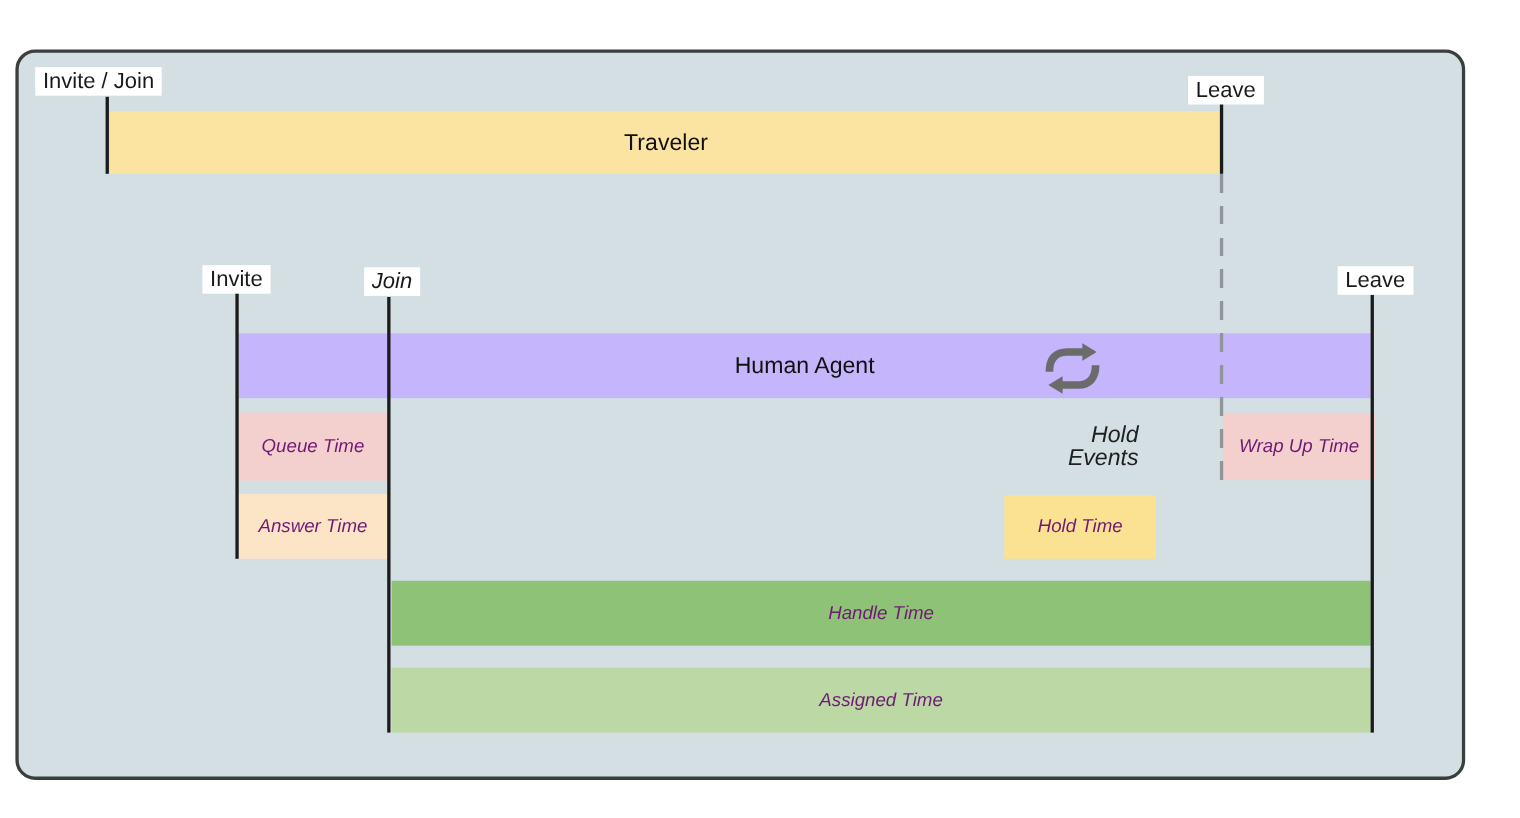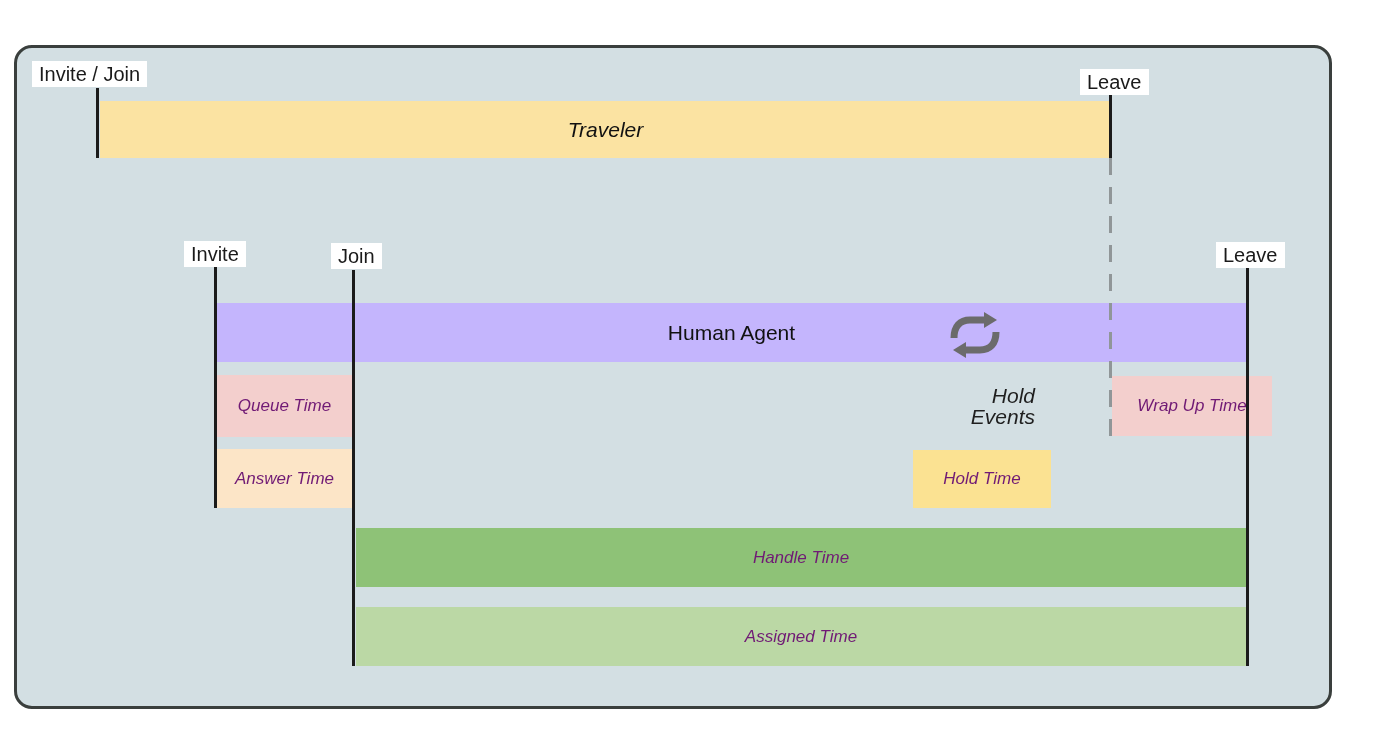--- a/index.html
+++ b/index.html
@@ -97,28 +97,28 @@
     <div class="tick-label" style="left:15px; top:13px;">Invite / Join</div>
 
     <div class="vline" style="left:79px; top:40px; height:70px;"></div>
 
     <div class="tick-label" style="left:1063px; top:21px;">Leave</div>
 
     <div class="vline" style="left:1092px; top:44px; height:66px;"></div>
 
     <div class="vline-dashed" style="left:1092px; top:110px; height:280px;"></div>
 
-    <div class="bar bar-traveler" style="left:83px; top:53px; width:1011px; height:57px;font-style:italic;">
+    <div class="bar bar-traveler" style="left:83px; top:53px; width:1011px; height:57px;">
       <span class="bar-title">Traveler</span>
     </div>
 
     <div class="tick-label" style="left:167px; top:193px;">Invite</div>
     <div class="vline" style="left:197px; top:218px; height:242px;"></div>
 
-    <div class="tick-label" style="left:314px; top:195px;">Join</div>
+    <div class="tick-label" style="left:314px; top:195px;font-style:italic;">Join</div>
     <div class="vline" style="left:335px; top:222px; height:396px;"></div>
 
     <div class="tick-label" style="left:1199px; top:194px;">Leave</div>
     <div class="vline" style="left:1229px; top:220px; height:398px;"></div>
 
     <div class="bar bar-agent" style="left:200px; top:255px; width:1029px; height:59px;">
       <span class="bar-title">Human Agent</span>
     </div>
 
     <span class="repeat-icon" style="left:928px; top:263px;">
@@ -132,21 +132,21 @@
 
     <div class="bar box-queue" style="left:200px; top:327px; width:135px; height:62px;">
       <span class="metric-label">Queue Time</span>
     </div>
 
     <div class="hold-events" style="left:898px; top:337px; width:120px;">
       <span>Hold</span><br>
       <span>Events</span>
     </div>
 
-    <div class="bar box-wrapup" style="left:1095px; top:328px; width:160px; height:60px;">
+    <div class="bar box-wrapup" style="left:1095px; top:328px; width:138px; height:60px;">
       <span class="metric-label">Wrap Up Time</span>
     </div>
 
     <div class="bar box-answer" style="left:200px; top:401px; width:135px; height:59px;">
       <span class="metric-label">Answer Time</span>
     </div>
 
     <div class="bar box-hold" style="left:896px; top:402px; width:138px; height:58px;">
       <span class="metric-label">Hold Time</span>
     </div>

